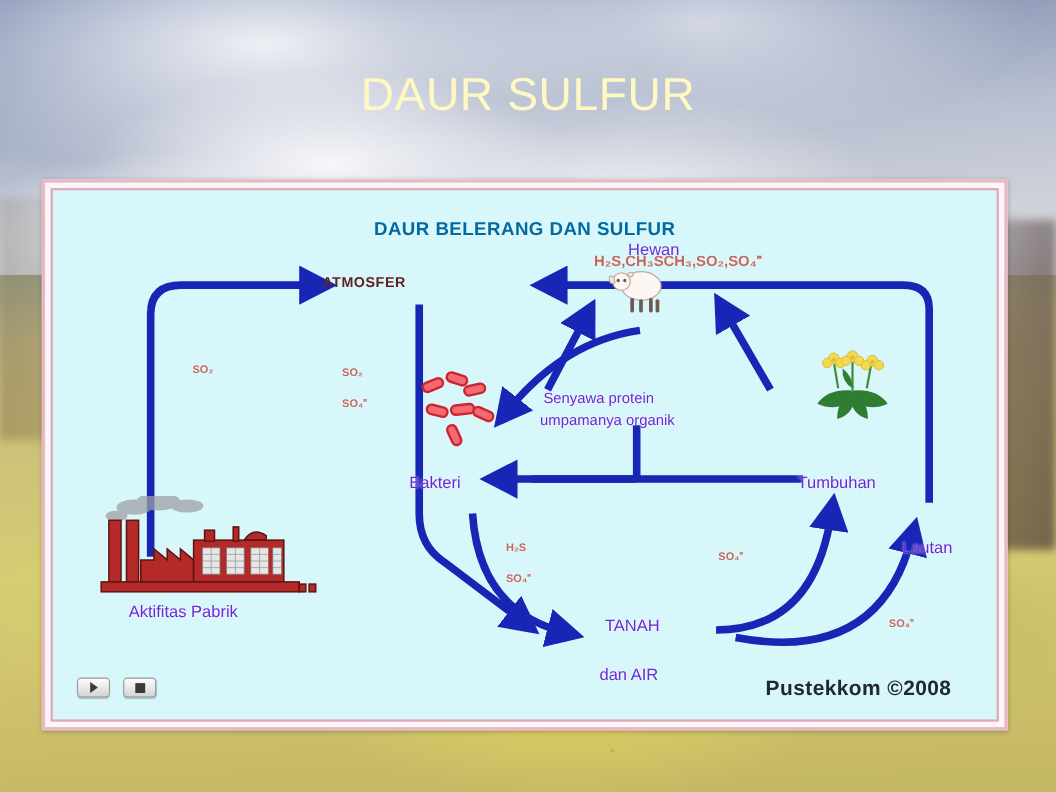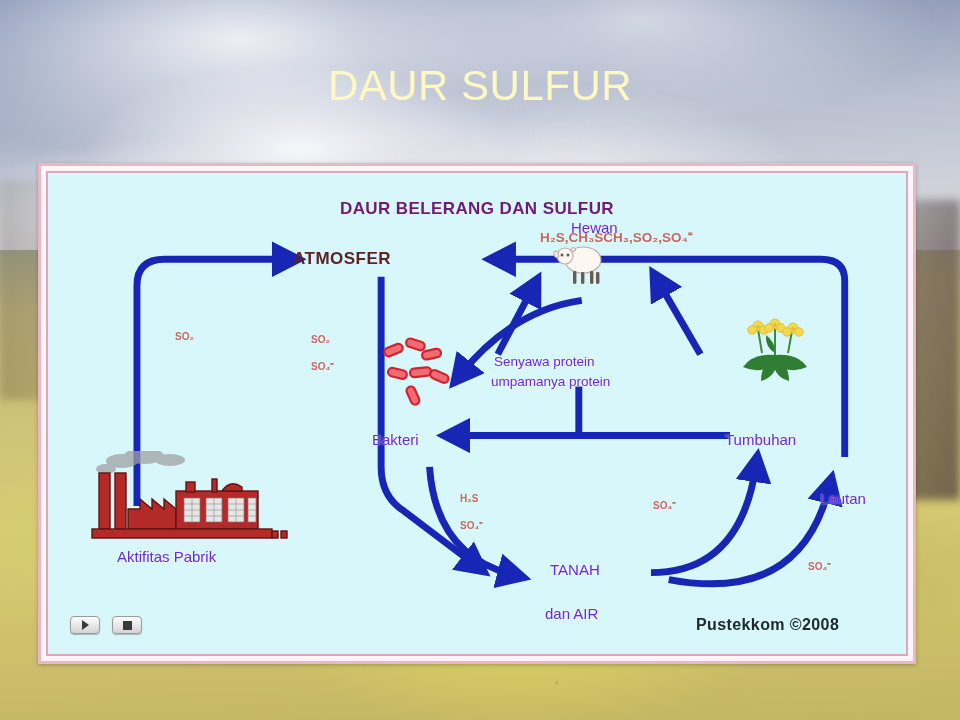--- a/index.html
+++ b/index.html
@@ -88,21 +88,21 @@
     position:relative; width:100%; height:100%;
     background:#d7f7fb;
     border:2px solid #e2a7b6;
     overflow:hidden;
   }
 
   
   #diagram-heading {
     position:absolute; left:0; top:26px; width:100%;
     text-align:center;
-    font-size:17px; font-weight:bold; color:#701a75;
+    font-size:17px; font-weight:bold; color:#0369a1;
     letter-spacing:.4px;
   }
 
   
   #arrows { position:absolute; inset:0; width:100%; height:100%; }
 
   
   .node {
     position:absolute;
     font-size:15px; font-weight:normal; color:#6d28d9;
@@ -112,27 +112,27 @@
   .node.small { font-size:13.5px; }
   .chem {
     position:absolute;
     font-size:10px; font-weight:bold; color:#c4685f;
     white-space:nowrap;
     text-shadow:0 0 2px rgba(255,255,255,.85);
   }
   .chem.big { font-size:13.5px; }
   .label-dark {
     position:absolute;
-    font-size:17px; font-weight:bold; color:#5d2323;
+    font-size:13px; font-weight:bold; color:#5d2323;
     white-space:nowrap;
     letter-spacing:.5px;
   }
   .credit {
     position:absolute;
-    font-size:16px; font-weight:bold; color:#20292b;
+    font-size:19px; font-weight:bold; color:#20292b;
     letter-spacing:.4px;
   }
 
   
   #factory { position:absolute; left:34px; top:278px; width:215px; height:95px; }
   
   #sheep { position:absolute; left:503px; top:66px; width:58px; height:50px; }
   
   #plant { position:absolute; left:688px; top:140px; width:78px; height:76px; }
   
@@ -311,21 +311,21 @@
   <div class="chem big" style="left:492px; top:55px;">H₂S,CH₃SCH₃,SO₂,SO₄⁼</div>
 
   <div class="chem" style="left:127px; top:158px;">SO₂</div>
 
   <div class="chem" style="left:263px; top:161px;">SO₂</div>
   <div class="chem" style="left:263px; top:186px;">SO₄⁼</div>
 
   <div class="node" style="left:523px; top:46px;">Hewan</div>
 
   <div class="node small" style="left:446px; top:181px;">Senyawa protein</div>
-  <div class="node small" style="left:443px; top:201px;">umpamanya protein</div>
+  <div class="node small" style="left:443px; top:201px;">umpamanya organik</div>
 
   <div class="node" style="left:324px; top:258px;">Bakteri</div>
 
   <div class="node" style="left:677px; top:258px;">Tumbuhan</div>
 
   <div class="node" style="left:772px; top:317px;">Lautan</div>
 
   <div class="chem" style="left:412px; top:320px;">H₂S</div>
   <div class="chem" style="left:412px; top:345px;">SO₄⁼</div>
 

